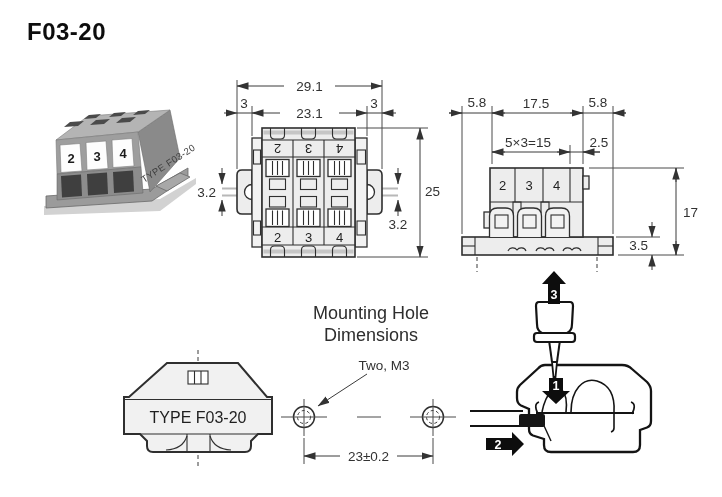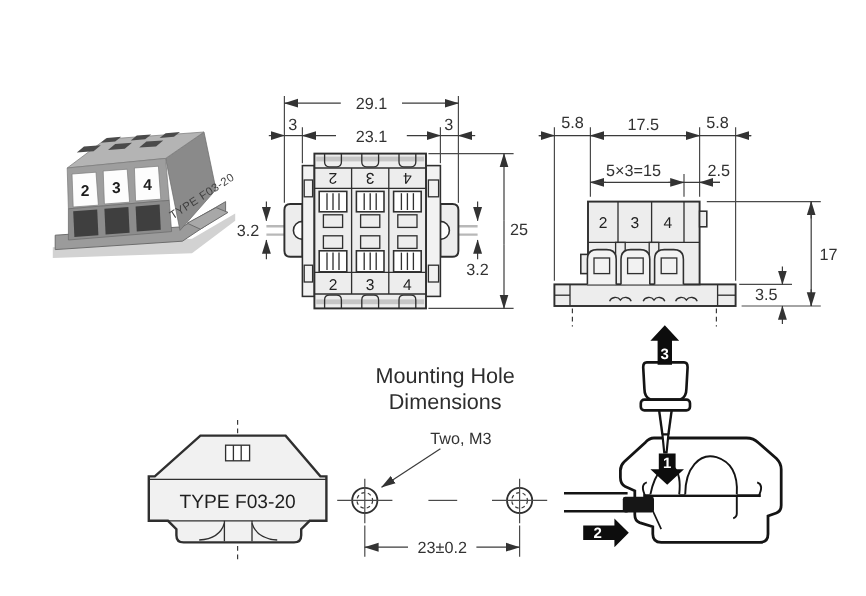--- a/index.html
+++ b/index.html
@@ -31,20 +31,21 @@
   .grayline { stroke:#b8b8b8; stroke-width:2; fill:none; }
   .dash { stroke:#3a3a3a; stroke-width:1; stroke-dasharray:4,3; fill:none; }
   .blk { stroke:#141414; stroke-width:2.3; fill:#ffffff; }
   .blk-thin { stroke:#141414; stroke-width:1.6; fill:none; }
 </style>
 </head>
 <body>
 
 <div class="canvas">
 
+  <h1 class="title">F03-20</h1>
 
   <svg style="left:35px;top:95px" width="165" height="120" viewBox="35 95 165 120">
     <g>
       <polygon points="44,206 160,199 196,178 196,184 160,211 44,215" fill="#d2d2d2"></polygon>
     </g>
     <g>
       <polygon points="46,196 152,189 188,168 188,177 152,201 46,208" fill="#9b9b9b" stroke="#6a6a6a" stroke-width="0.8"></polygon>
       <polygon points="156,186 180,173 190,177 167,191" fill="#a8a8a8" stroke="#6a6a6a" stroke-width="0.8"></polygon>
     </g>
     <g>

